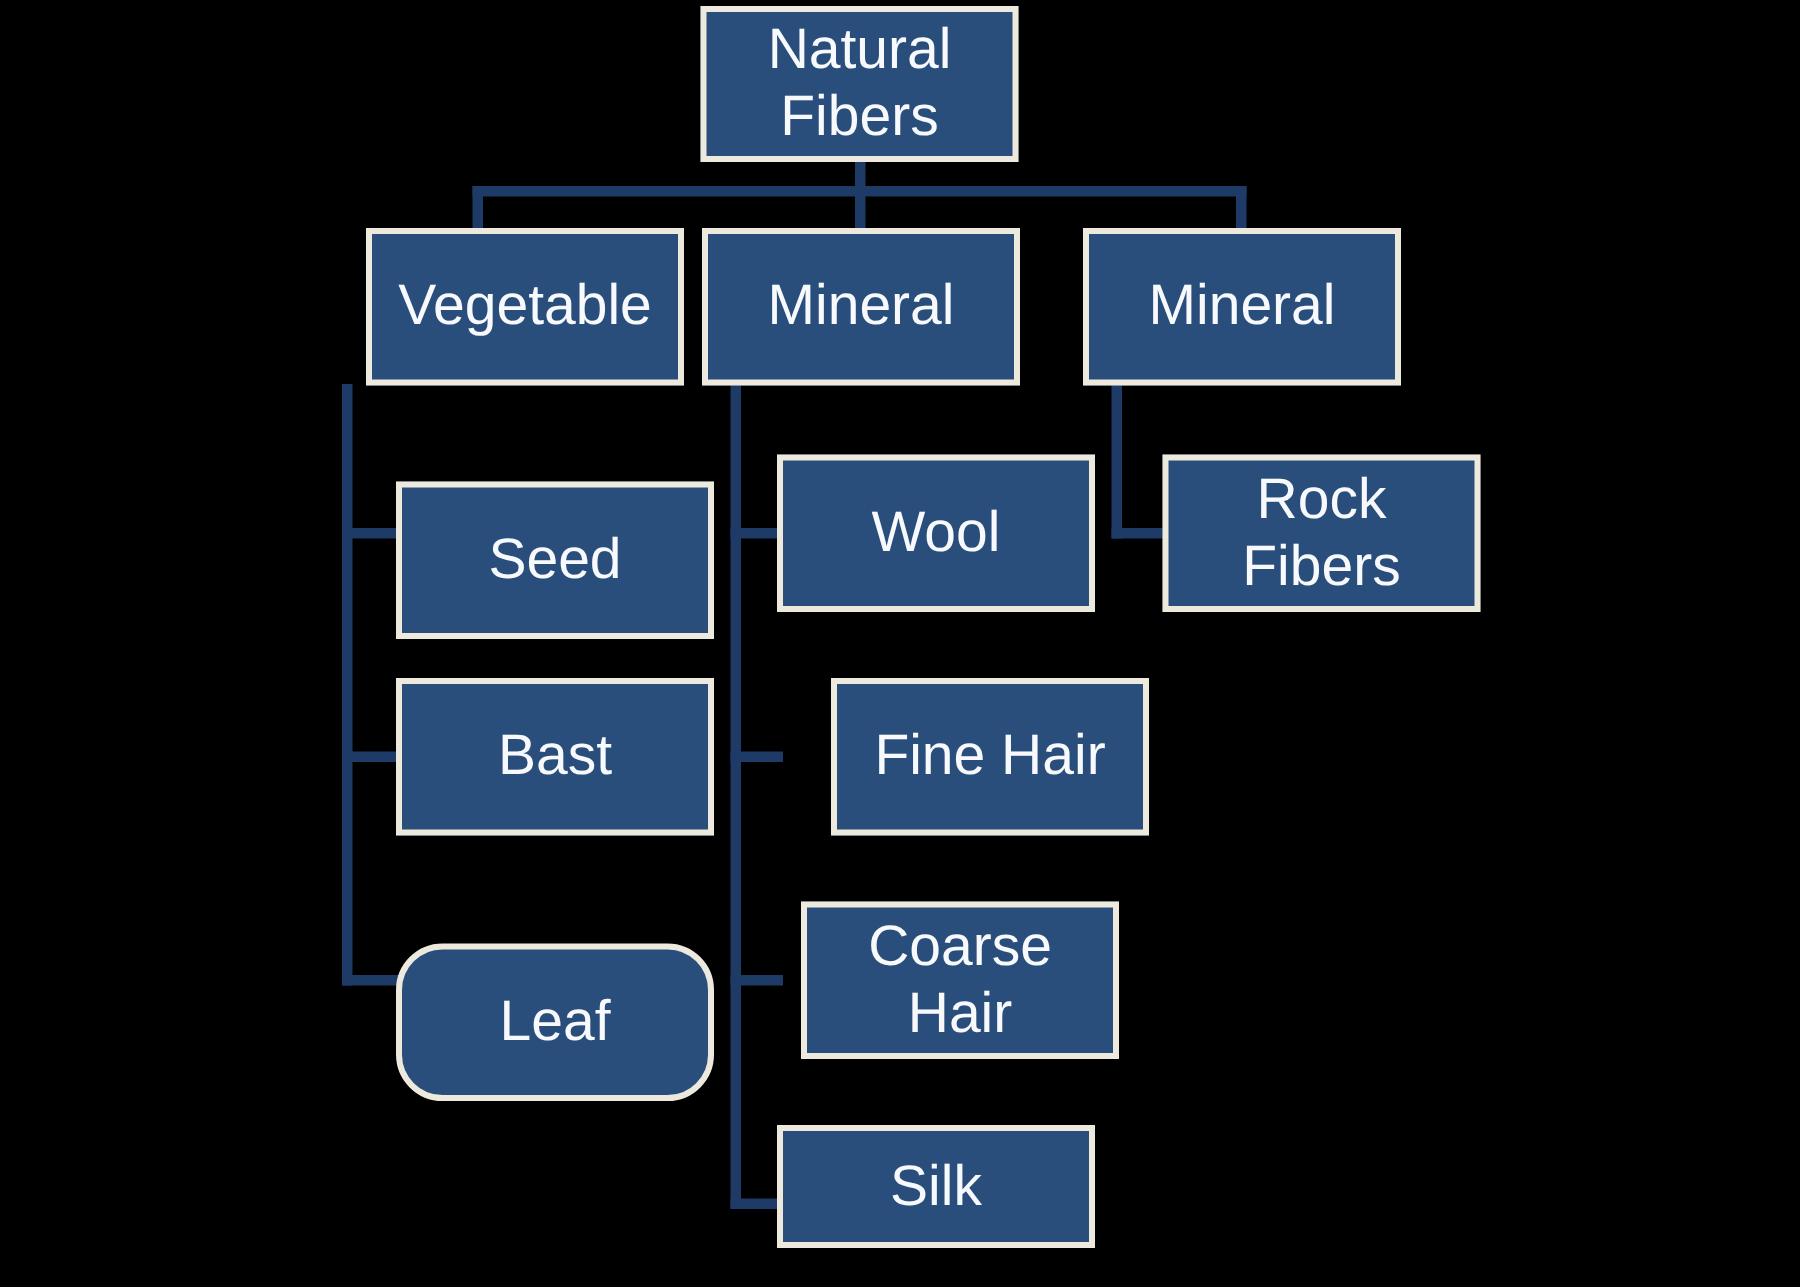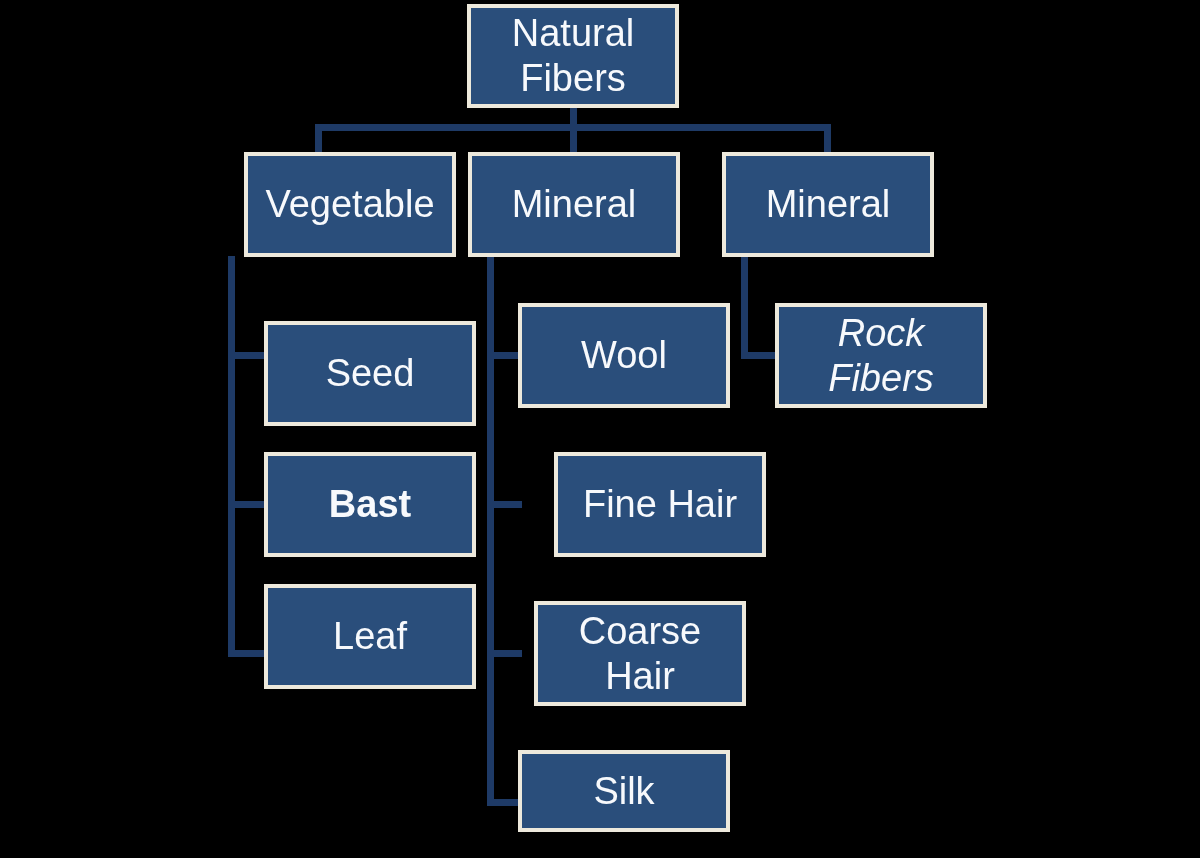--- a/index.html
+++ b/index.html
@@ -13,27 +13,27 @@
     background:#2A4E7B;border:4px solid #EDE9DC;
     display:flex;align-items:center;justify-content:center;
     color:#F7F9FC;font-size:38px;line-height:1.18;text-align:center;
   }
   .node .lbl{display:block;padding:0 20px;}
   .pos-nf{left:467px;top:4px;height:104px;}
   .pos-vegetable{left:212px;top:152px;margin-left:32px;}
   .pos-animal{left:468px;top:152px;}
   .pos-mineral{left:722px;top:152px;}
   .pos-seed{left:264px;top:303px;margin-top:18px;}
-  .pos-bast{left:264px;top:452px;font-weight:bold;}
-  .pos-leaf{left:264px;top:584px;}
+  .pos-bast{left:264px;top:452px;}
+  .pos-leaf{left:264px;top:629px;border-radius:31px;}
   .pos-wool{left:518px;top:303px;text-align:right;}
   .pos-fine-hair{left:518px;top:452px;margin-left:36px;}
   .pos-coarse-hair{left:518px;top:601px;margin-left:16px;}
   .pos-silk{left:518px;top:750px;height:82px;}
-  .pos-rock-fibers{left:775px;top:303px;font-style:italic;}
+  .pos-rock-fibers{left:775px;top:303px;}
   
   .conn{position:absolute;background:#1E3A66;}
   .c-root-stem{left:570px;top:106px;width:7px;height:22px;}
   .c-top-bar{left:315px;top:124px;width:516px;height:7px;}
   .c-drop-vegetable{left:315px;top:124px;width:7px;height:30px;}
   .c-drop-animal{left:570px;top:124px;width:7px;height:30px;}
   .c-drop-mineral{left:824px;top:124px;width:7px;height:30px;}
   .c-veg-trunk{left:228px;top:256px;width:7px;height:401px;}
   .c-stub-seed{left:228px;top:352px;width:40px;height:7px;}
   .c-stub-bast{left:228px;top:501px;width:40px;height:7px;}

